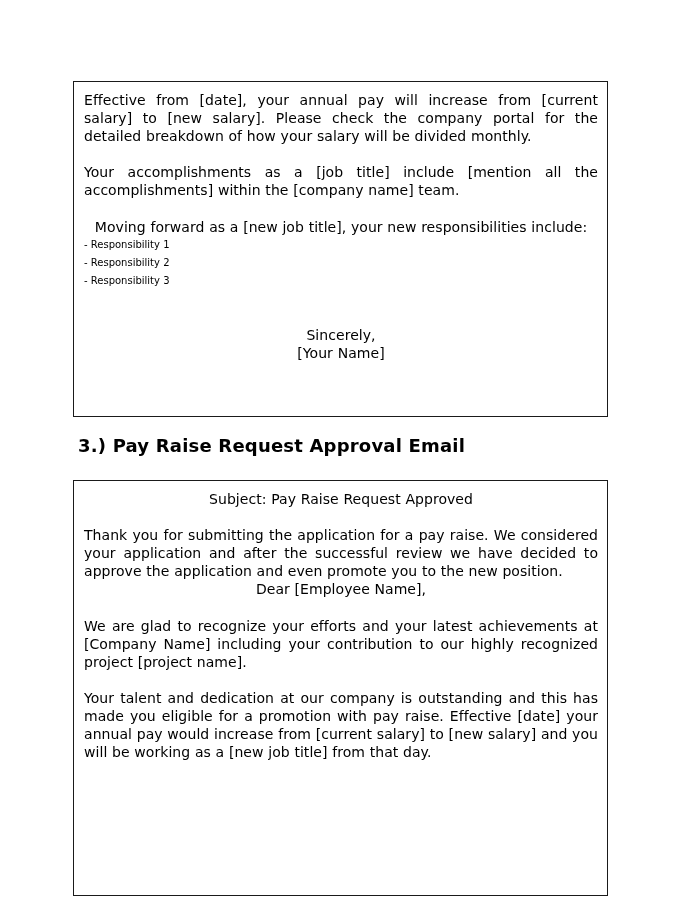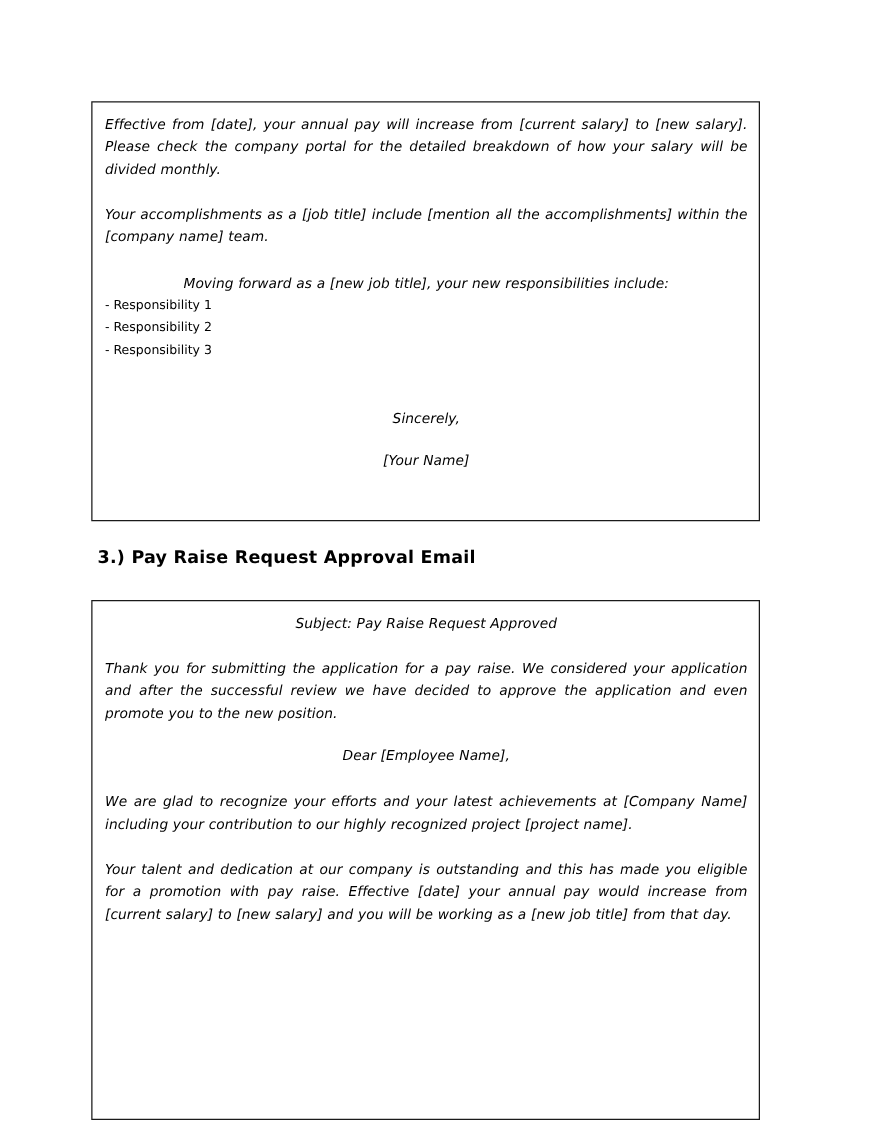--- a/index.html
+++ b/index.html
@@ -37,50 +37,49 @@
     width: 535px;
     height: 336px;
   }
   #box-approval {
     left: 73px;
     top: 480px;
     width: 535px;
     height: 416px;
   }
   .para {
-    font-size: 11px;
+    font-size: 14px;
     line-height: 18.1px;
     text-align: justify;
     text-justify: inter-word;
     margin: 0;
     letter-spacing: 0.05px;
     word-spacing: 0.2px;
-    font-style: italic;
   }
   .para.left {
     text-align: center;
   }
   .para + .para {
-    margin-top: 16px;
+    margin-top: 0;
   }
   .spacer {
     height: 18.1px;
   }
   .list-line {
     font-size: 10px;
     line-height: 18.1px;
     text-align: left;
     margin: 0;
   }
   
   #section-heading {
     position: absolute;
     left: 78px;
     top: 438px;
-    font-size: 14px;
+    font-size: 18px;
     font-weight: bold;
     line-height: 16px;
     letter-spacing: 0.2px;
     white-space: nowrap;
   }
 </style>
 </head>
 <body>
 
 <div class="page">

